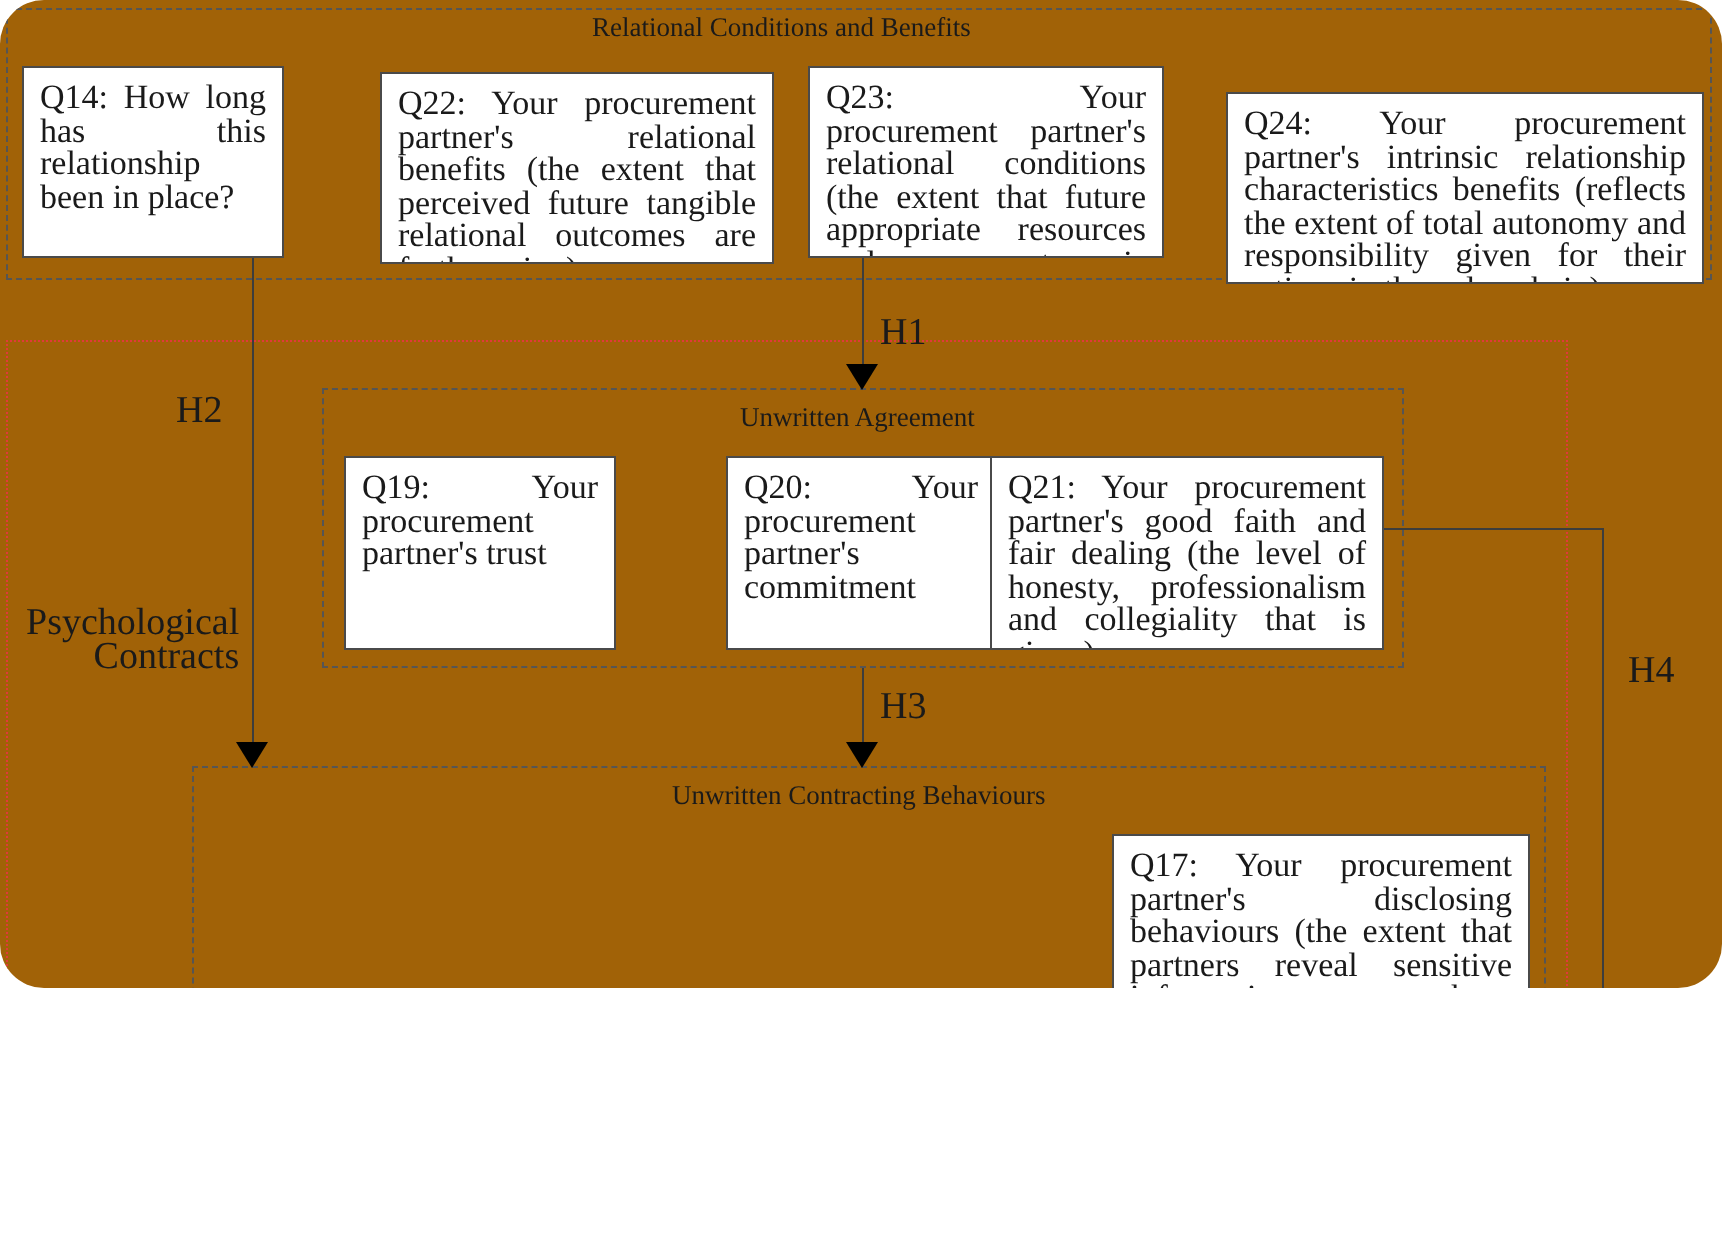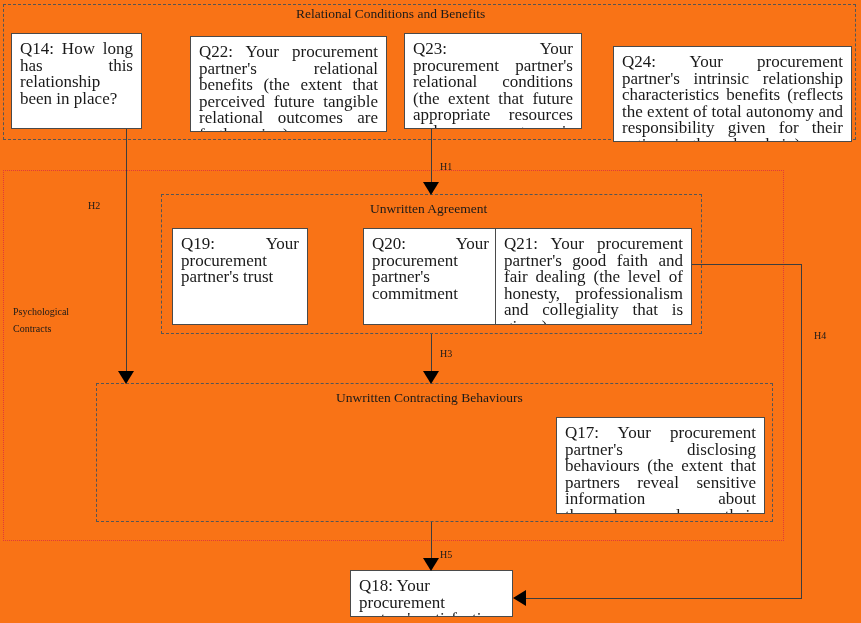--- a/index.html
+++ b/index.html
@@ -7,23 +7,24 @@
     padding: 0;
     background: #ffffff;
   }
   body {
     font-family: "Liberation Serif", "DejaVu Serif", serif;
     color: #1a1a1a;
   }
   #canvas {
     position: relative;
     width: 861px;
-    height: 623px;
+    height: 494px;
     overflow: hidden;
-    background: #f97316;
+    background: #a16207;
+    border-radius: 22px;
   }
   .abs { position: absolute; box-sizing: border-box; }
 
   
   .grp-dashed {
     border: 1.4px dashed #555555;
     background: transparent;
   }
   .grp-dotted-red {
     border: 1.3px dotted #e03a3a;
@@ -47,24 +48,25 @@
     text-align: justify;
     text-justify: inter-word;
     color: #1a1a1a;
     overflow: hidden;
   }
   .qbox.nojust { text-align: left; }
 
   
   .flabel {
     position: absolute;
-    font-size: 10px;
+    font-size: 19px;
     line-height: 17px;
     color: #1a1a1a;
     white-space: pre-line;
+    text-align: right;
   }
 
   
   .vline {
     position: absolute;
     width: 0;
     border-left: 1.3px solid #3d3d3d;
   }
   .hline {
     position: absolute;

